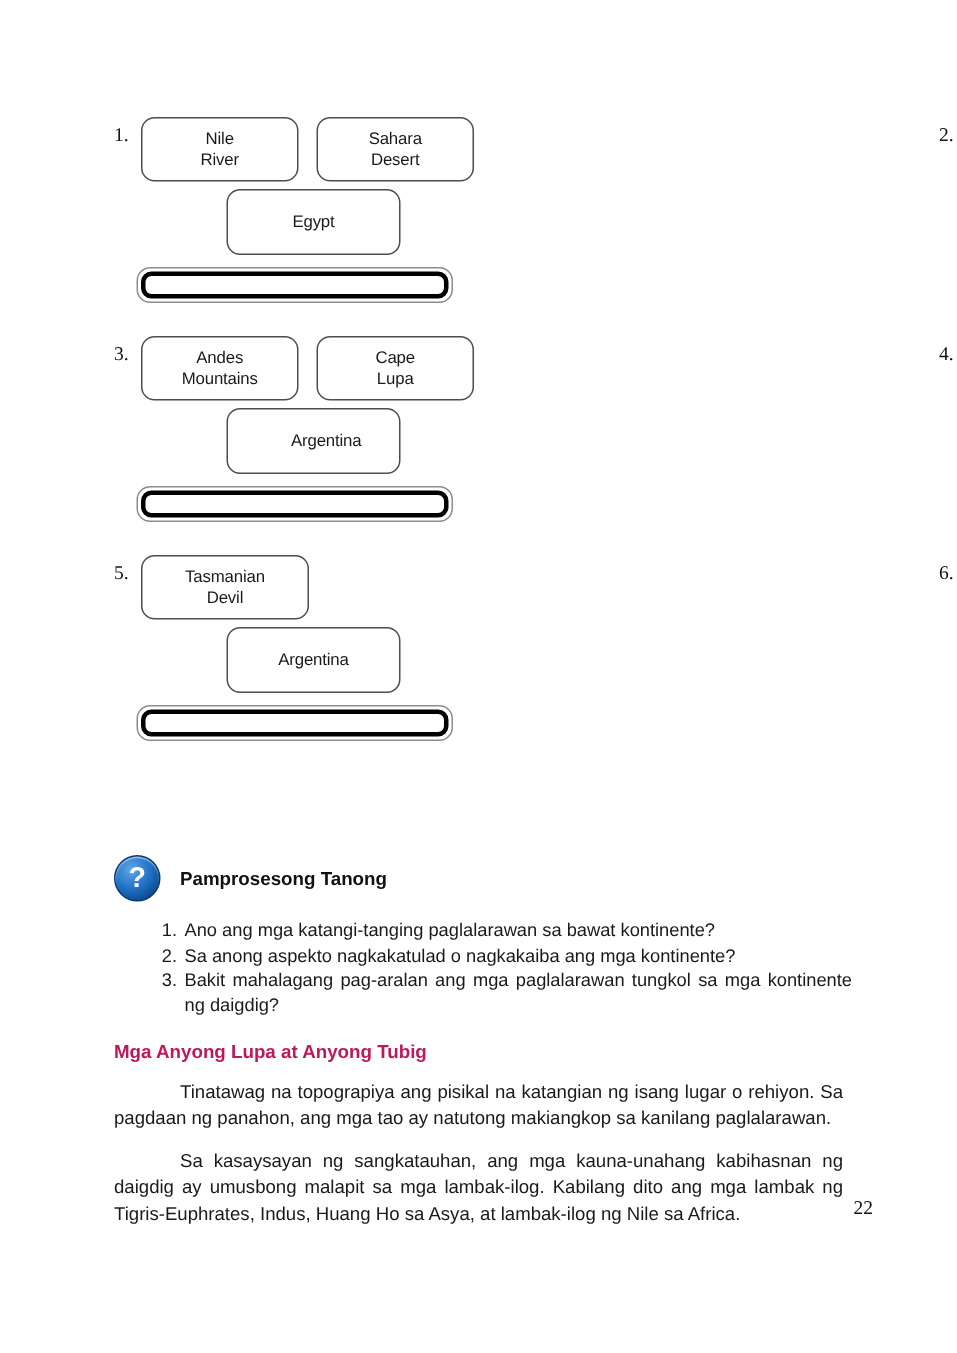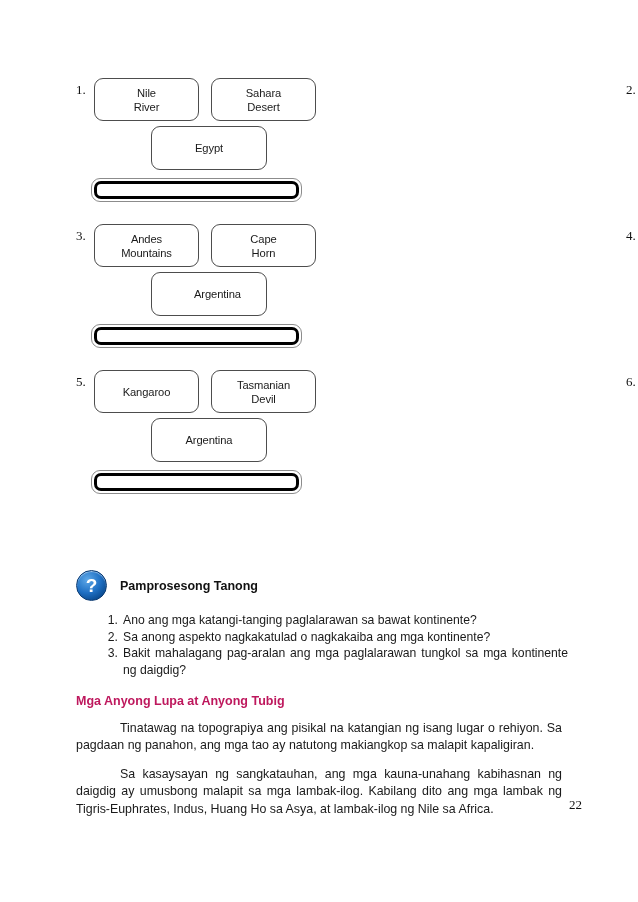--- a/index.html
+++ b/index.html
@@ -234,40 +234,39 @@
         </div>
       </div>
       <div class="map-row" style="margin-top: 22px;">
         <div class="map-group left">
           <div class="group-number">3.</div>
           <div class="group-body">
             <div class="top-row">
               <div class="concept-box" style="white-space: pre-line;">Andes
 Mountains</div>
               <div class="concept-box" style="white-space: pre-line;">Cape
-Horn</div>
+Lupa</div>
             </div>
             <div class="mid-row">
               <div class="concept-box mid" style="white-space: pre-line; padding-left: 20px;">Argentina</div>
             </div>
             <div class="answer-bar">
               <div class="answer-bar-inner"></div>
             </div>
           </div>
         </div>
         <div class="map-group right">
           <div class="group-number">4.</div>
         </div>
       </div>
       <div class="map-row" style="margin-top: 22px;">
         <div class="map-group left">
           <div class="group-number">5.</div>
           <div class="group-body">
             <div class="top-row">
-              <div class="concept-box" style="white-space: pre-line;">Kangaroo</div>
               <div class="concept-box" style="white-space: pre-line;">Tasmanian
 Devil</div>
             </div>
             <div class="mid-row">
               <div class="concept-box mid" style="white-space: pre-line;">Argentina</div>
             </div>
             <div class="answer-bar">
               <div class="answer-bar-inner"></div>
             </div>
           </div>
@@ -287,19 +286,19 @@
     </div>
     <ul class="q-list" id="qlist-root">
         <li><span class="num">1.</span><span>Ano ang mga katangi-tanging paglalarawan sa bawat kontinente?</span></li>
         <li><span class="num">2.</span><span>Sa anong aspekto nagkakatulad o nagkakaiba ang mga kontinente?</span></li>
         <li><span class="num">3.</span><span>Bakit mahalagang pag-aralan ang mga paglalarawan tungkol sa mga kontinente ng daigdig?</span></li>
       </ul>
   </div>
 
   <div class="article">
     <h2>Mga Anyong Lupa at Anyong Tubig</h2>
-    <p>Tinatawag na topograpiya ang pisikal na katangian ng isang lugar o rehiyon. Sa pagdaan ng panahon, ang mga tao ay natutong makiangkop sa malapit kapaligiran.</p>
+    <p>Tinatawag na topograpiya ang pisikal na katangian ng isang lugar o rehiyon. Sa pagdaan ng panahon, ang mga tao ay natutong makiangkop sa kanilang paglalarawan.</p>
     <p>Sa kasaysayan ng sangkatauhan, ang mga kauna-unahang kabihasnan ng daigdig ay umusbong malapit sa mga lambak-ilog. Kabilang dito ang mga lambak ng Tigris-Euphrates, Indus, Huang Ho sa Asya, at lambak-ilog ng Nile sa Africa.</p>
   </div>
 
   <div class="page-number">22</div>
 
 </div>
 
 </body></html>

